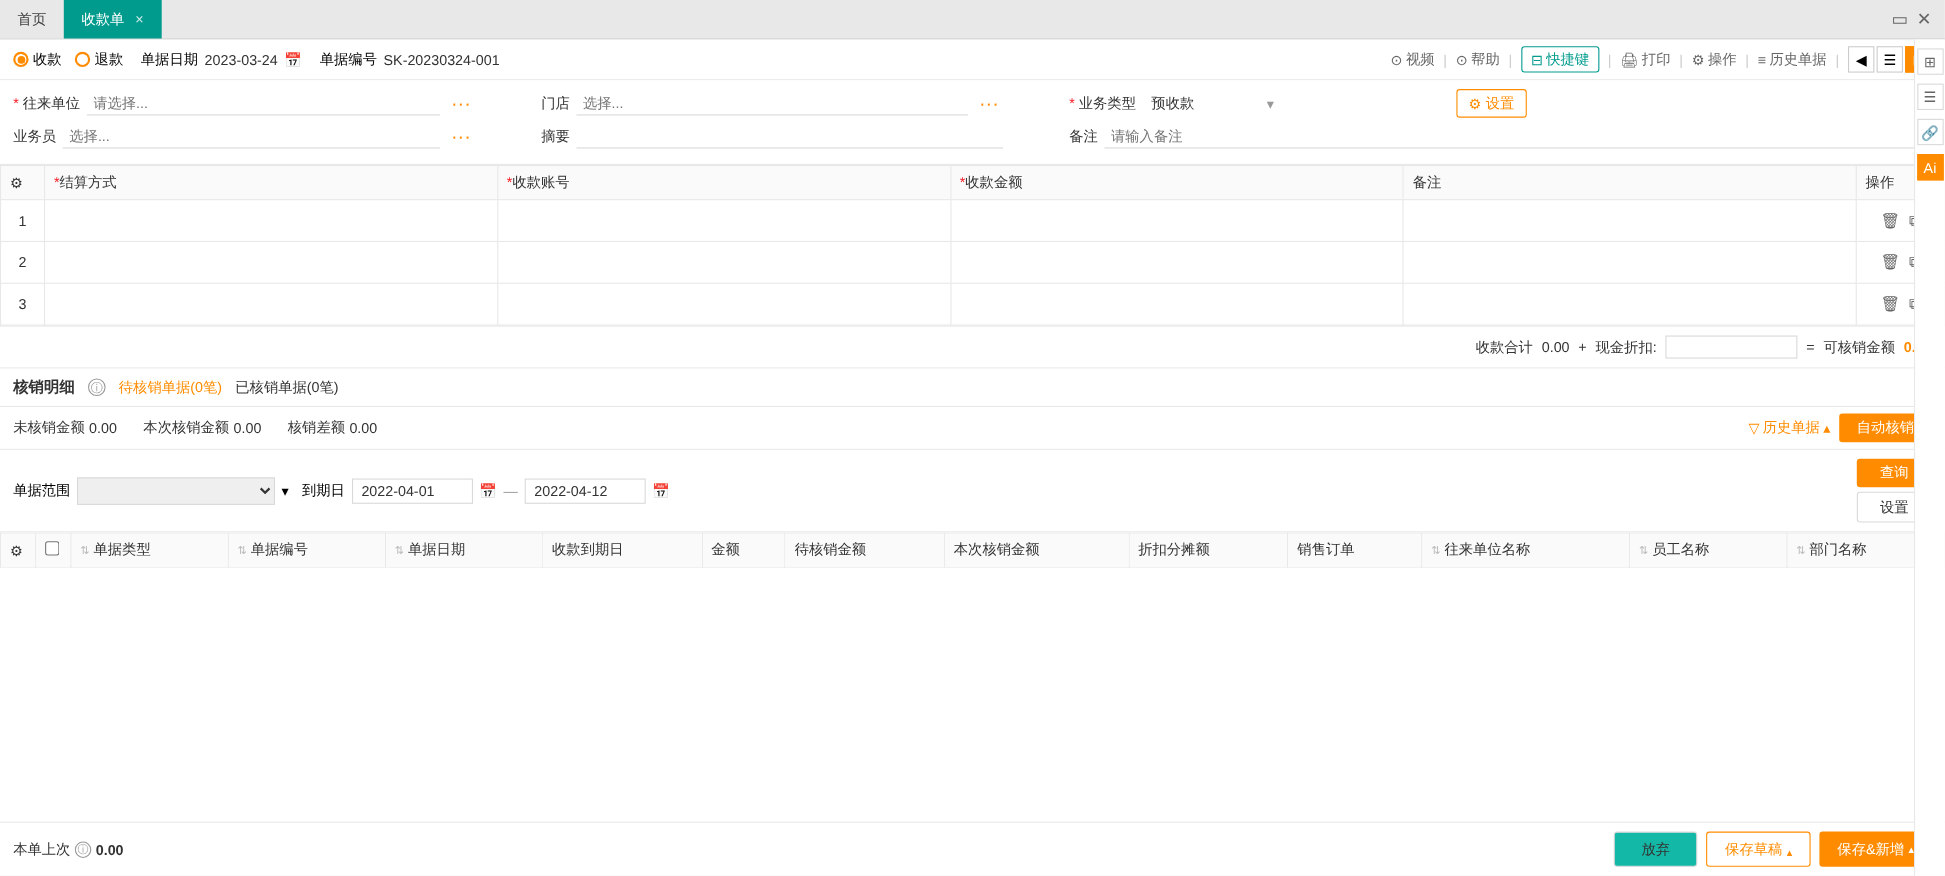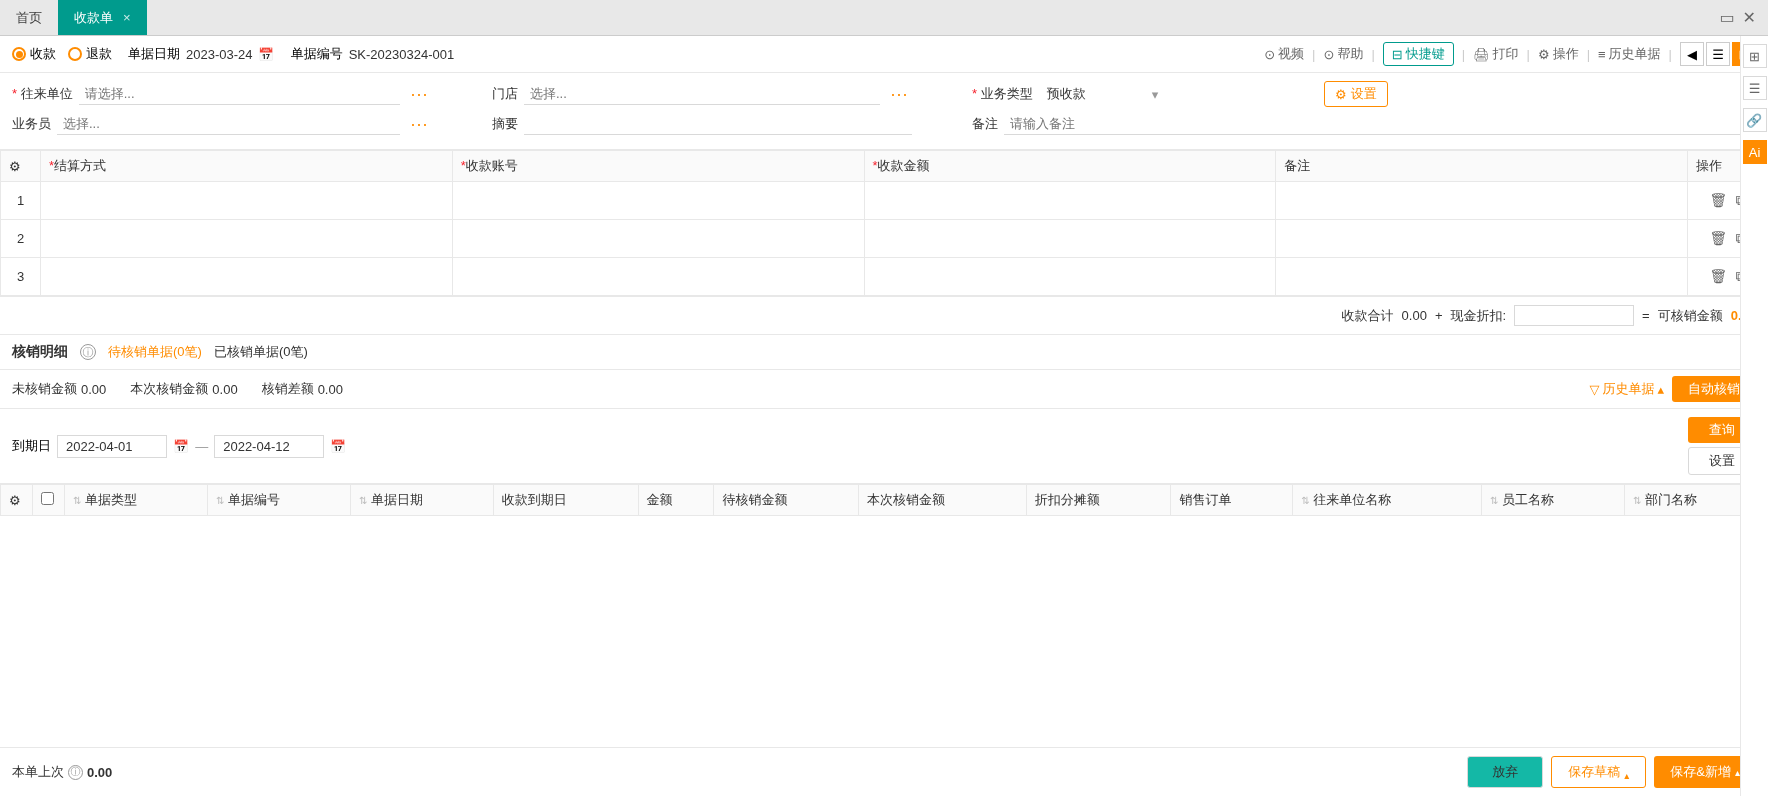--- a/index.html
+++ b/index.html
@@ -472,20 +472,27 @@
         <span class="filter-btn">
           <span>▽</span>
           <span>历史单据</span>
           <span class="chevron-up"></span>
         </span>
         <button class="auto-writeoff-btn">自动核销</button>
       </div>
     </div>
 
     <div class="filter-row">
+      <div class="filter-field">
+        <label>单据范围</label>
+        <select class="filter-select">
+          <option></option>
+        </select>
+        <span class="chevron-down"></span>
+      </div>
 
       <div class="filter-field">
         <label>到期日</label>
         <input class="filter-date-input" type="text" value="2022-04-01" style="">
         <span class="cal-icon">📅</span>
         <span style="color:#999;"> — </span>
         <input class="filter-date-input" type="text" value="2022-04-12" style="">
         <span class="cal-icon">📅</span>
       </div>
 

